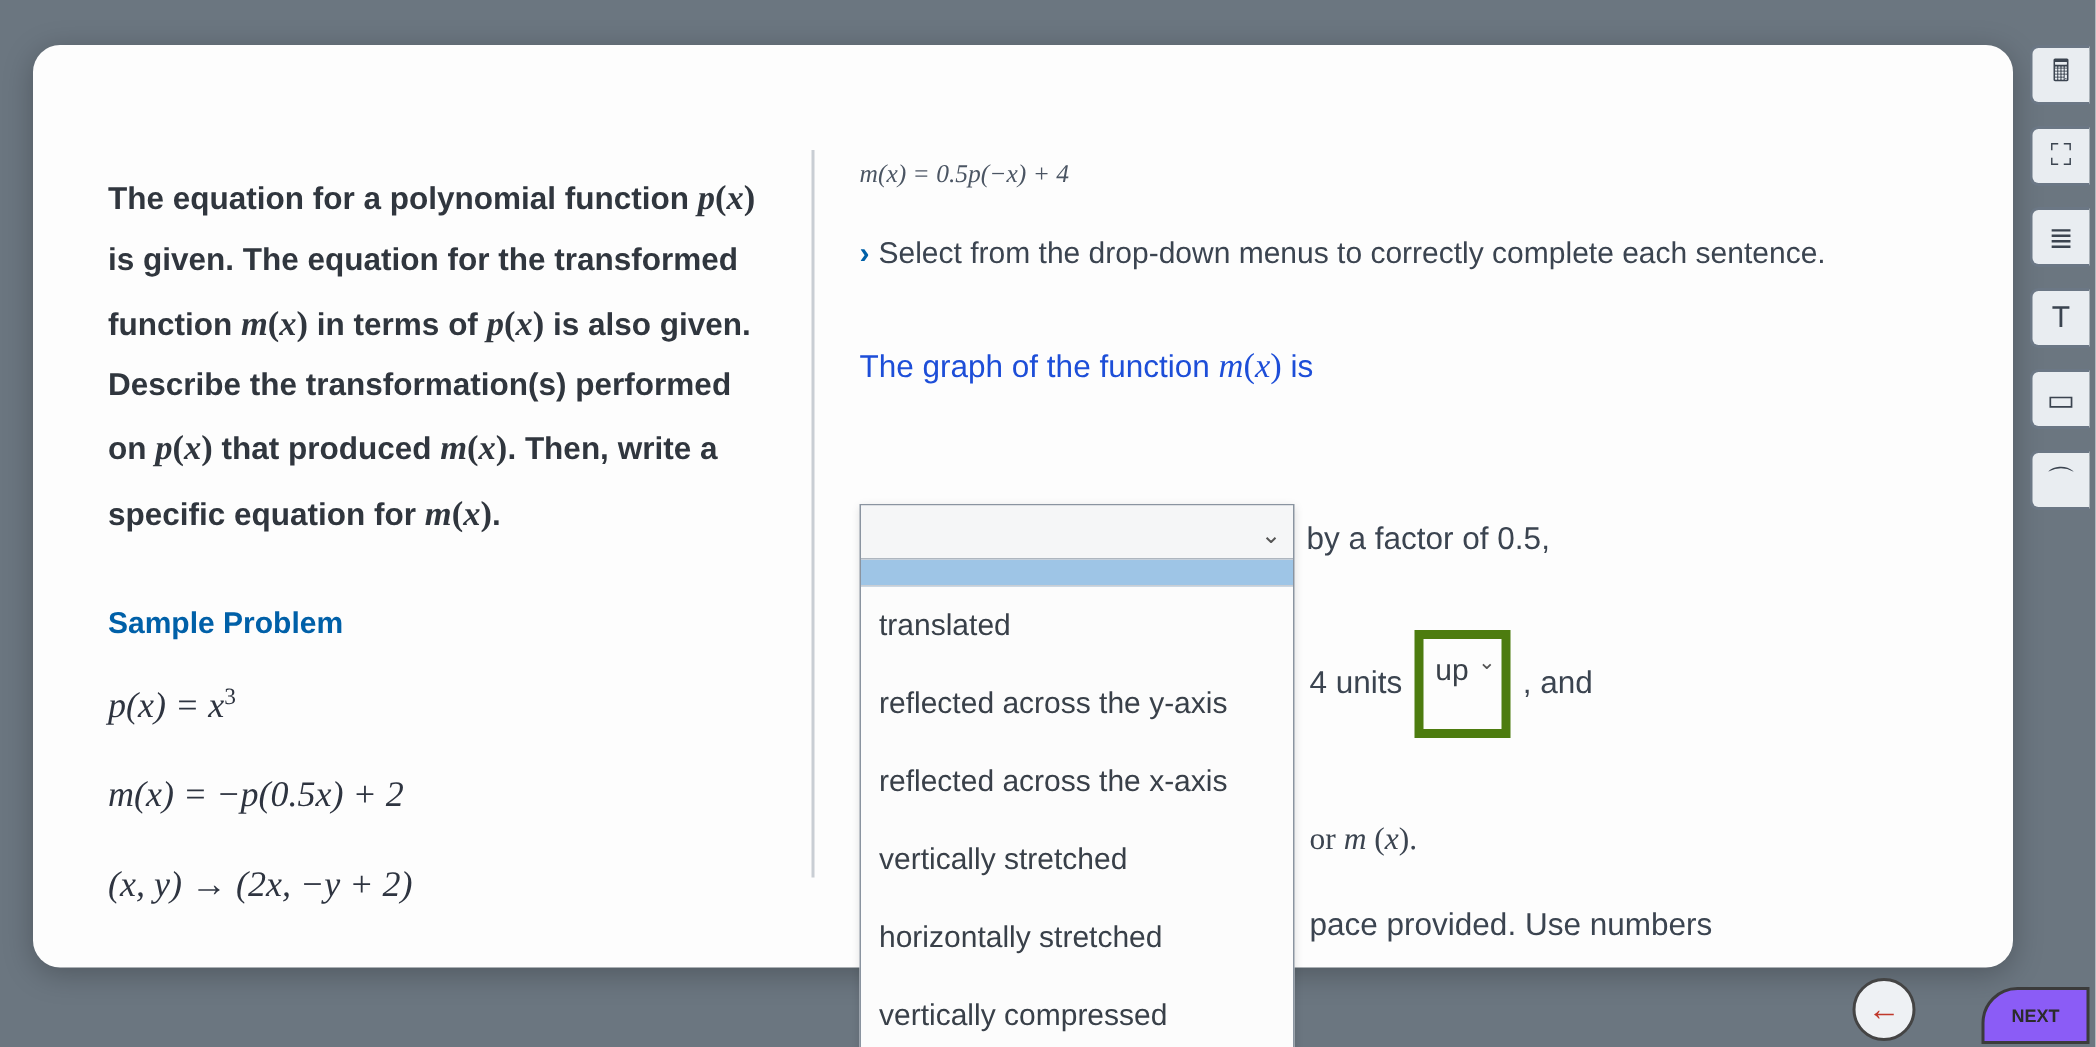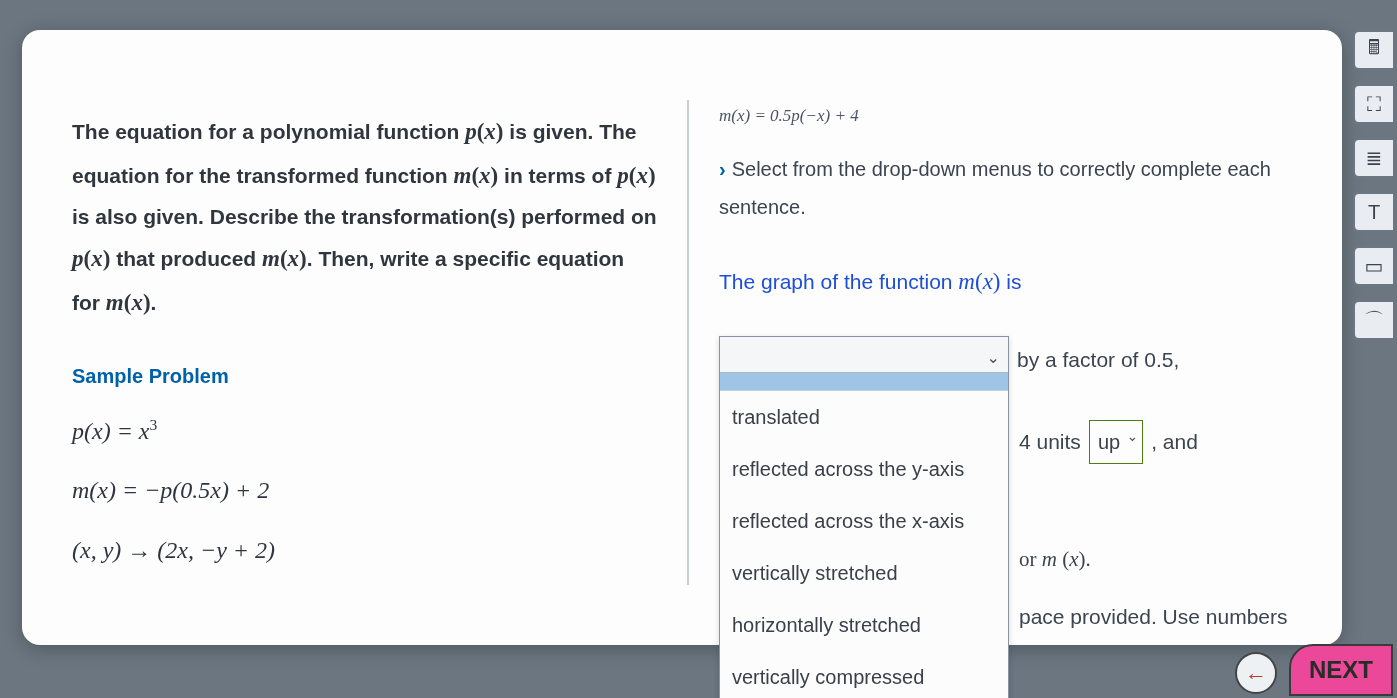--- a/index.html
+++ b/index.html
@@ -17,21 +17,21 @@
   top: 30px;
   width: 1320px;
   height: 615px;
   background: #fdfdfd;
   border-radius: 18px;
   box-shadow: 0 4px 20px rgba(0,0,0,0.25);
   padding: 40px 0 0 0;
   display: flex;
 }
 .left-col {
-  width: 665px;
+  width: 519px;
   padding: 40px 30px 0 50px;
   color: #2e3440;
   font-size: 21px;
   line-height: 1.9;
 }
 .left-col .intro { font-weight: bold; color: #30363e; }
 .divider {
   width: 2px;
   background: #c9ced4;
   margin: 30px 0 60px 0;
@@ -95,24 +95,24 @@
   position:absolute;
   left: 330px;
   top: 350px;
   font-size:21px;
   color:#3b4450;
   display:flex;
   align-items:center;
   gap:8px;
 }
 .sel-small {
-  border:1px solid #4d7c0f;
+  border:6px solid #4d7c0f;
   background:#fdfdfd;
   font-size:20px;
-  padding: 2px 22px 2px 8px;
+  padding: 2px 22px 20px 8px;
   position:relative;
   color:#394049;
 }
 .sel-small::after{
   content:"⌄";
   position:absolute;
   right:4px; top:2px;
   font-size:14px; color:#555;
 }
 .line3 { position:absolute; left:330px; top:470px; font-size:21px; color:#3b4450; font-family:'Times New Roman',serif;}
@@ -134,24 +134,24 @@
   border-radius:6px;
   display:flex;align-items:center;justify-content:center;
   color:#3b4450;
   font-size:20px;
 }
 .rail-btn.half { border-radius: 6px 0 0 6px; border-right:none;}
 .next-btn {
   position:absolute;
   right: 4px;
   bottom: 2px;
-  background:#ec4899;
+  background:#8b5cf6;
   color:#2b2b2b;
   font-weight:bold;
-  font-size:24px;
+  font-size:12px;
   padding: 10px 18px;
   border-radius: 24px 0 0 0;
   border:2px solid #3b3b3b;
 }
 .back-circ{
   position:absolute;
   right: 120px;
   bottom: 4px;
   width:42px;height:42px;
   border-radius:50%;

